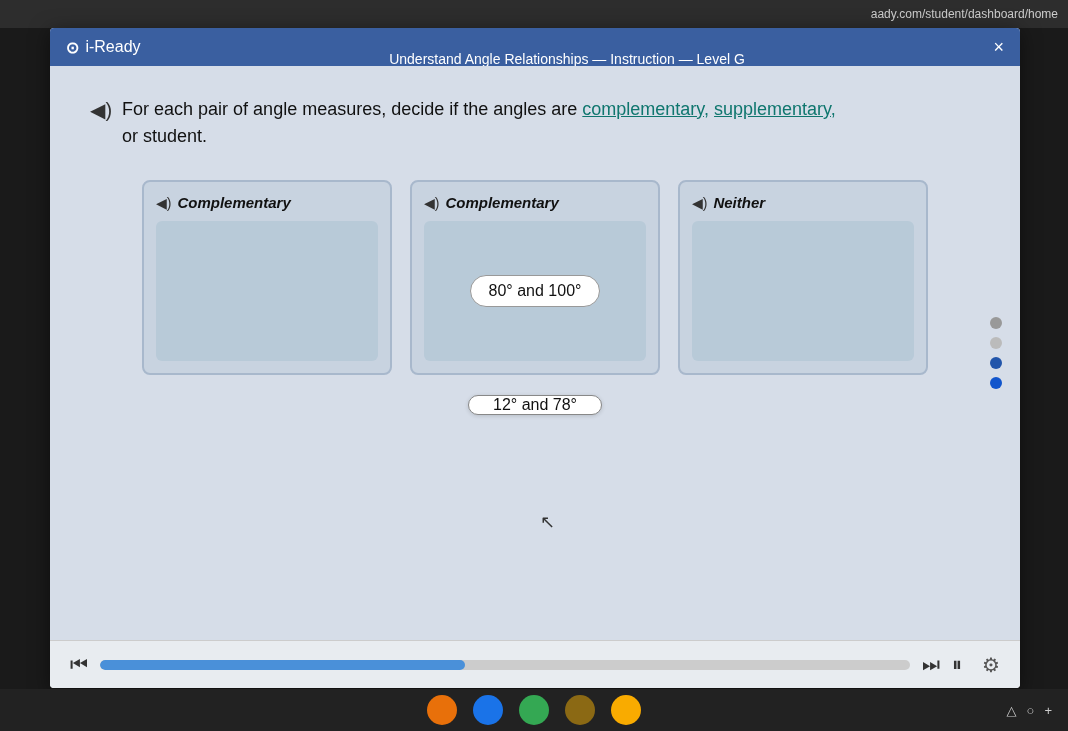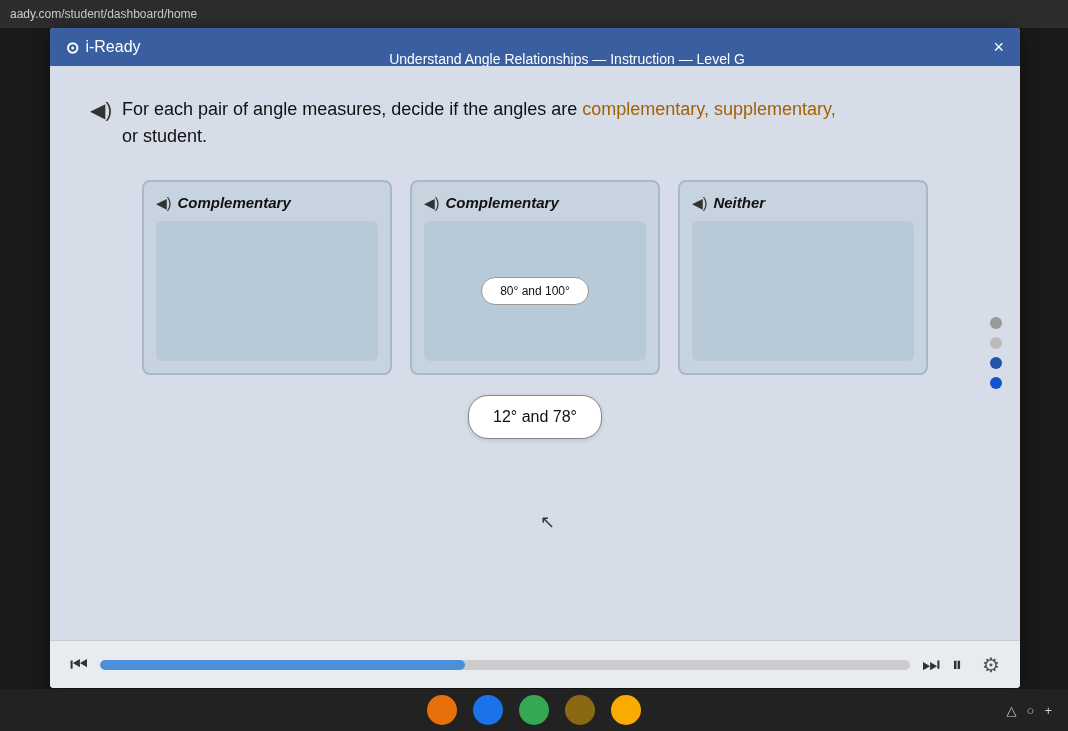--- a/index.html
+++ b/index.html
@@ -12,20 +12,21 @@
       position: relative;
     }
 
     
     .url-bar {
       background: #2d2d2d;
       height: 28px;
       display: flex;
       align-items: center;
       padding: 0 10px;
+      justify-content: flex-end;
     }
     .url-bar span {
       color: #ccc;
       font-size: 12px;
     }
 
     
     .app-window {
       position: absolute;
       top: 28px;
@@ -97,21 +98,22 @@
       font-size: 20px;
       margin-top: 2px;
       flex-shrink: 0;
     }
     .instruction-text {
       font-size: 18px;
       color: #111;
       line-height: 1.5;
     }
     .underline-blue {
-      color: #a16207;
+      text-decoration: underline;
+      color: #0f766e;
       text-align: right;
     }
 
     
     .cards-container {
       display: flex;
       gap: 18px;
       justify-content: center;
       margin-bottom: 20px;
     }
@@ -154,21 +156,21 @@
       display: flex;
       align-items: center;
       justify-content: center;
     }
 
     .card-chip {
       background: #fff;
       border: 1.5px solid #999;
       border-radius: 20px;
       padding: 6px 18px;
-      font-size: 12px;
+      font-size: 16px;
       color: #111;
     }
 
     
     .side-dots {
       position: absolute;
       right: 18px;
       top: 50%;
       transform: translateY(-50%);
       display: flex;
@@ -189,21 +191,21 @@
     
     .chip-area {
       display: flex;
       justify-content: center;
       margin-top: 8px;
     }
     .draggable-chip {
       background: #fff;
       border: 1.5px solid #888;
       border-radius: 20px;
-      padding: 12px 24px;
+      padding: 0 24px;
       font-size: 16px;
       color: #111;
       cursor: grab;
       box-shadow: 0 1px 4px rgba(0,0,0,0.15);
     }
 
     
     .cursor-indicator {
       position: absolute;
       left: 490px;

